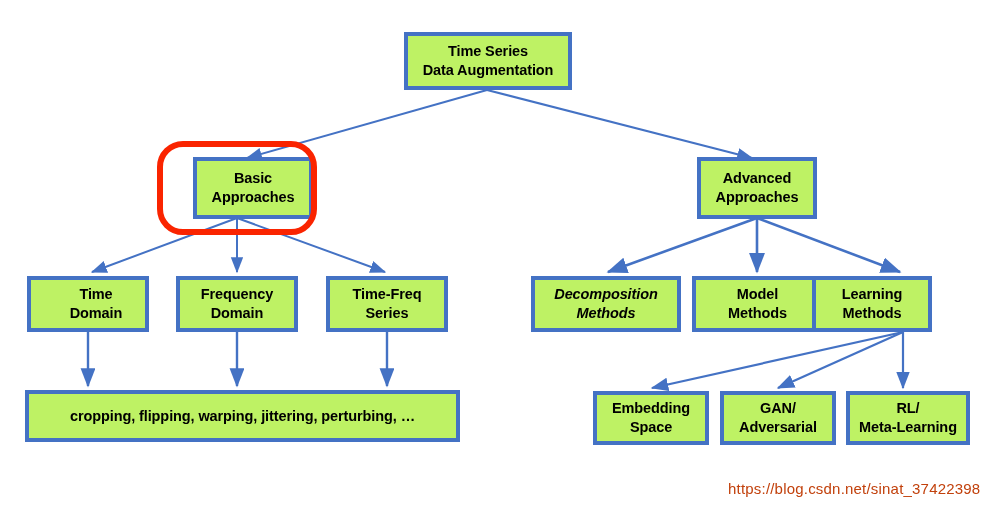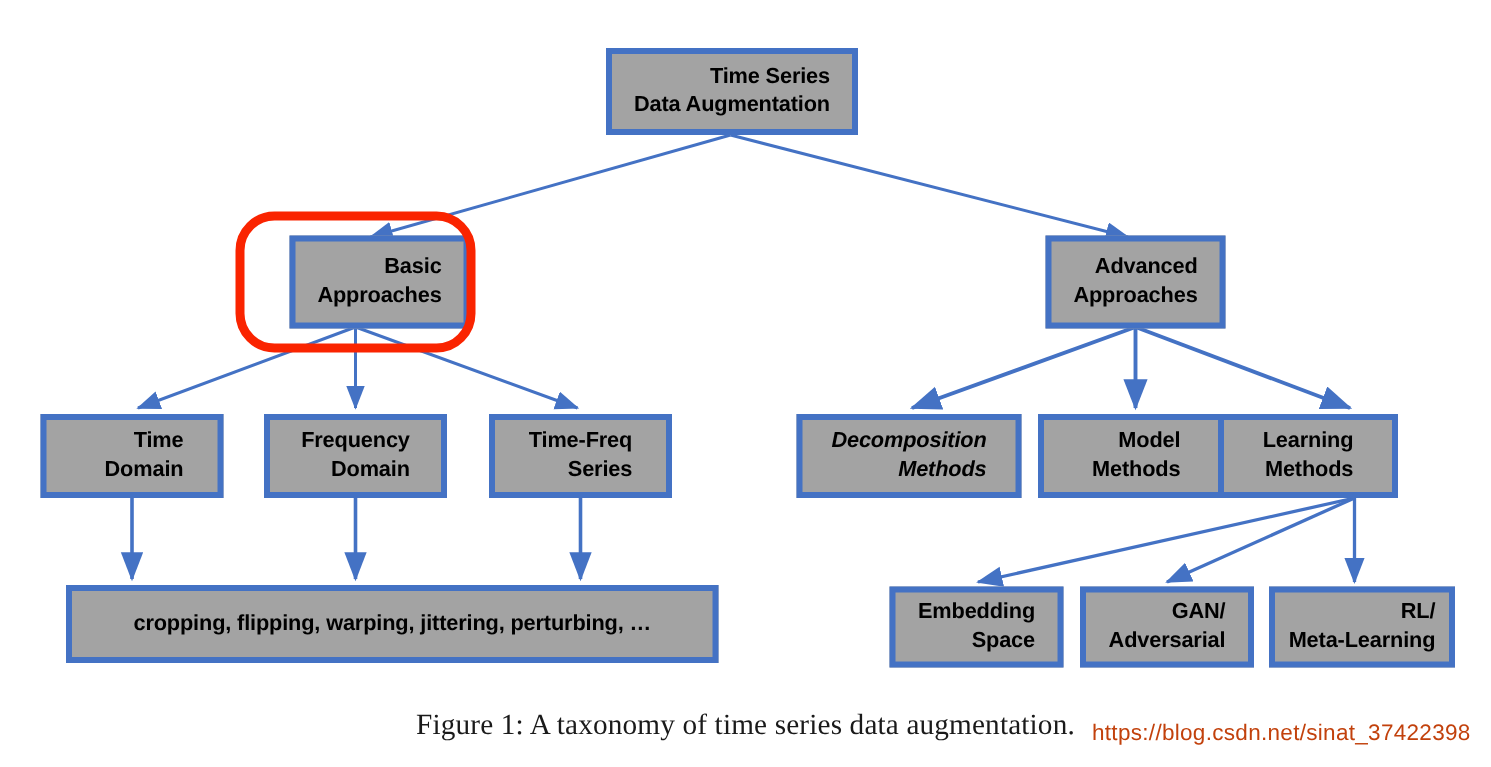--- a/index.html
+++ b/index.html
@@ -22,26 +22,26 @@
     position: absolute;
     left: 0;
     top: 0;
     width: 994px;
     height: 511px;
     pointer-events: none;
   }
   .node {
     position: absolute;
     box-sizing: border-box;
-    background: #a3a3a3;
+    background: #bef264;
     border: 4px solid #4472C4;
     display: flex;
     align-items: center;
     justify-content: center;
-    text-align: right;
+    text-align: center;
     color: #000000;
     font-family: "Liberation Sans", sans-serif;
     font-weight: bold;
     font-size: 14.5px;
     line-height: 1.28;
     letter-spacing: -0.1px;
     white-space: pre-line;
     z-index: 2;
   }
   .node.wide-list {
@@ -119,33 +119,32 @@
   <div class="node" style="left:697px; top:157px; width:120px; height:62px;">Advanced
 Approaches</div>
 
   <div class="node" style="left:27px; top:276px; width:122px; height:56px;padding-left:16px;">Time
 Domain</div>
   <div class="node" style="left:176px; top:276px; width:122px; height:56px;">Frequency
 Domain</div>
   <div class="node" style="left:326px; top:276px; width:122px; height:56px;">Time-Freq
 Series</div>
 
-  <div class="node wide-list" style="left:25px; top:390px; width:435px; height:52px;margin-left:19px;">cropping, flipping, warping, jittering, perturbing, …</div>
+  <div class="node wide-list" style="left:25px; top:390px; width:435px; height:52px;">cropping, flipping, warping, jittering, perturbing, …</div>
 
   <div class="node" style="left:531px; top:276px; width:150px; height:56px;font-style:italic;">Decomposition
 Methods</div>
   <div class="node" style="left:692px; top:276px; width:131px; height:56px;">Model
 Methods</div>
   <div class="node" style="left:812px; top:276px; width:120px; height:56px;">Learning
 Methods</div>
 
   <div class="node" style="left:593px; top:391px; width:116px; height:54px;">Embedding
 Space</div>
   <div class="node" style="left:846px; top:391px; width:124px; height:54px;">RL/
 Meta-Learning</div>
   <div class="node" style="left:720px; top:391px; width:116px; height:54px;">GAN/
 Adversarial</div>
 
   <div id="watermark" style="left:728px; top:480px;">https://blog.csdn.net/sinat_37422398</div>
 
-  <div id="caption" style="top:473px;">Figure 1: A taxonomy of time series data augmentation.</div>
 
 </div>
 
 </body></html>

